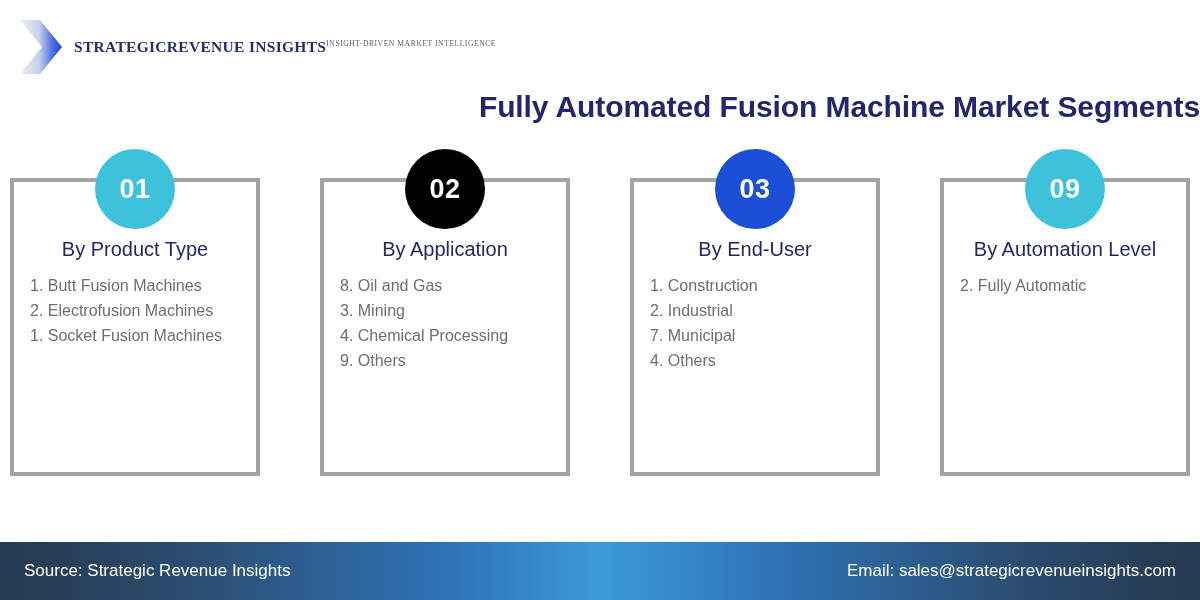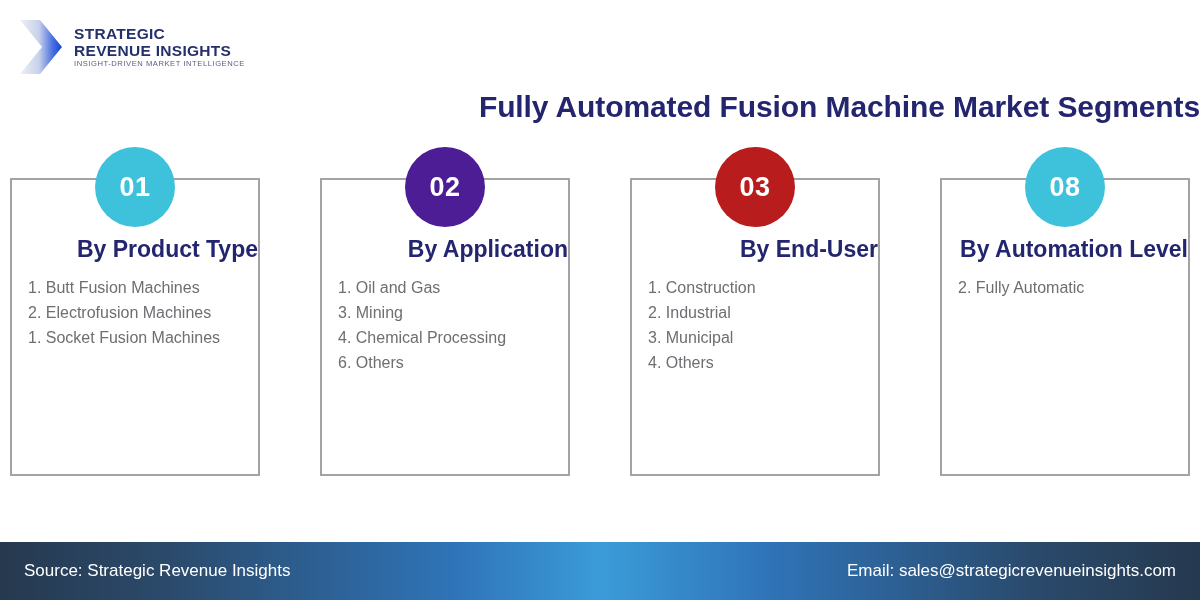--- a/index.html
+++ b/index.html
@@ -26,21 +26,21 @@
     top: 18px;
     display: flex;
     align-items: center;
     gap: 10px;
   }
   .logo-mark {
     width: 46px;
     height: 58px;
     flex: 0 0 auto;
   }
-  .logo-text { display: flex; flex-direction: column; justify-content: center; }
+  .logo-text { display: flex; flex-direction: row; justify-content: center; font-family: Liberation Serif, serif; }
   .logo-line1, .logo-line2 {
     font-size: 15.5px;
     font-weight: bold;
     letter-spacing: 0.3px;
     color: #24306b;
     line-height: 1.08;
   }
   .logo-tag {
     margin-top: 0;
     font-size: 7.6px;
@@ -68,44 +68,44 @@
     top: 178px;
     left: 10px;
     width: 1180px;
     height: 298px;
     display: flex;
     gap: 60px;
   }
   .card {
     position: relative;
     flex: 1 1 0;
-    border: 2px solid #a3a3a3;
+    border: 4px solid #a3a3a3;
     background: #ffffff;
     padding-top: 56px;
   }
   .badge {
     position: absolute;
     top: -33px;
     left: 50%;
     transform: translateX(-50%);
     width: 80px;
     height: 80px;
     border-radius: 50%;
     display: flex;
     align-items: center;
     justify-content: center;
     color: #ffffff;
     font-size: 27px;
     font-weight: bold;
     letter-spacing: 0.5px;
   }
   .card-heading {
-    text-align: right;
-    font-size: 23px;
-    font-weight: bold;
+    text-align: center;
+    font-size: 20px;
+    font-weight: normal;
     color: #23256e;
     margin-bottom: 12px;
   }
   .card-list {
     list-style: none;
     padding: 0 0 0 16px;
   }
   .card-list li {
     font-size: 16px;
     color: #6e6e73;
@@ -168,43 +168,43 @@
       <div class="badge" style="background:#3ec1db">01</div>
       <div class="card-heading">By Product Type</div>
       <ul class="card-list">
         <li>1. Butt Fusion Machines</li>
         <li>2. Electrofusion Machines</li>
         <li>1. Socket Fusion Machines</li>
       </ul>
     </div>
 
     <div class="card">
-      <div class="badge" style="background:#4c1d95">02</div>
+      <div class="badge" style="background:#000000">02</div>
       <div class="card-heading">By Application</div>
       <ul class="card-list">
-        <li>1. Oil and Gas</li>
+        <li>8. Oil and Gas</li>
         <li>3. Mining</li>
         <li>4. Chemical Processing</li>
-        <li>6. Others</li>
-      </ul>
-    </div>
-
-    <div class="card">
-      <div class="badge" style="background:#b91c1c">03</div>
+        <li>9. Others</li>
+      </ul>
+    </div>
+
+    <div class="card">
+      <div class="badge" style="background:#1d4ed8">03</div>
       <div class="card-heading">By End-User</div>
       <ul class="card-list">
         <li>1. Construction</li>
         <li>2. Industrial</li>
-        <li>3. Municipal</li>
+        <li>7. Municipal</li>
         <li>4. Others</li>
       </ul>
     </div>
 
     <div class="card">
-      <div class="badge" style="background:#3ec1db">08</div>
+      <div class="badge" style="background:#3ec1db">09</div>
       <div class="card-heading">By Automation Level</div>
       <ul class="card-list">
         <li>2. Fully Automatic</li>
       </ul>
     </div>
 
   </div>
 
   <div class="footer">
     <div>Source: Strategic Revenue Insights</div>

